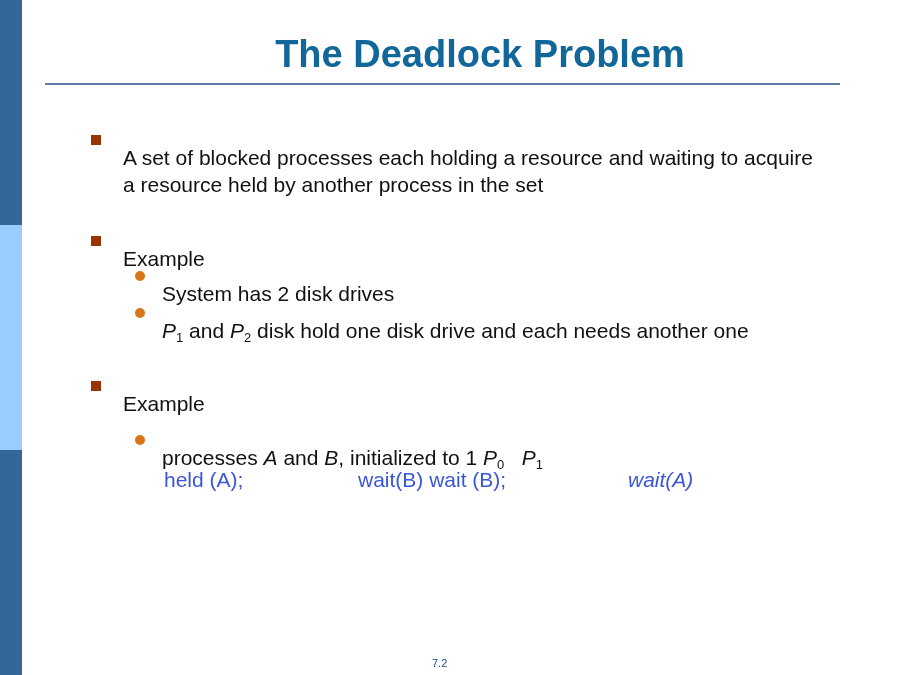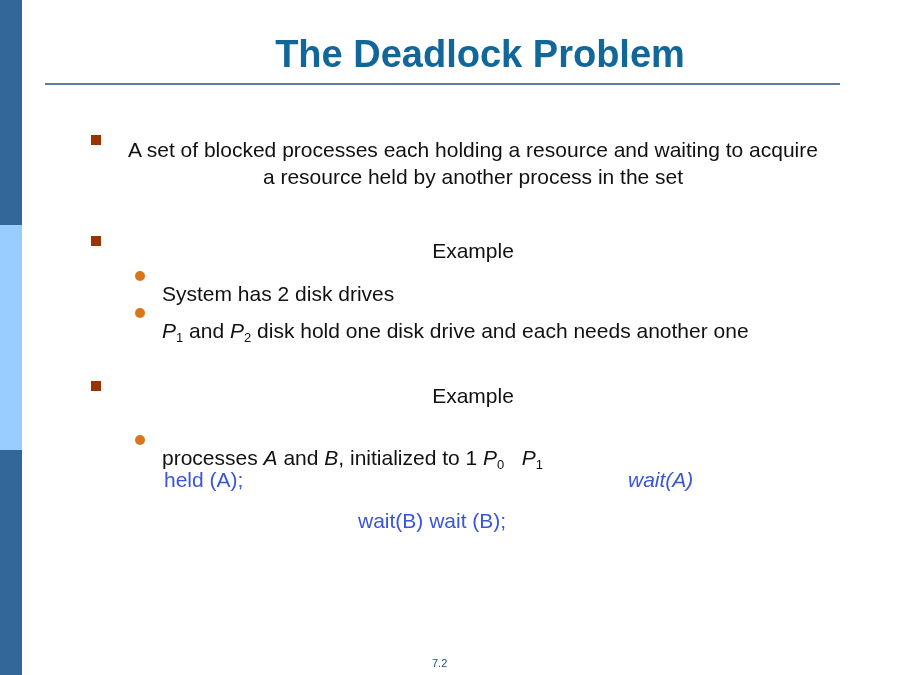--- a/index.html
+++ b/index.html
@@ -8,21 +8,21 @@
   .sidebar { position: absolute; left: 0; top: 0; width: 22px; height: 675px; }
   .sb-seg { position: absolute; left: 0; width: 22px; }
   .sb-top { top: 0; height: 225px; background: #336699; }
   .sb-mid { top: 225px; height: 225px; background: #99ccff; }
   .sb-bot { top: 450px; height: 225px; background: #336699; }
   .title { position: absolute; left: 0; width: 960px; top: 33px; text-align: center;
            font-size: 38px; font-weight: bold; color: #11669a; }
   .rule { position: absolute; left: 45px; top: 83px; width: 795px; height: 2px; background: #5a7fa3; }
   .l1 { position: absolute; left: 91px; font-size: 21px; }
   .sq { position: absolute; left: 0; top: 7px; width: 10px; height: 10px; background: #993300; }
-  .l1 .txt { position: absolute; left: 32px; top: 8px; width: 700px; line-height: 27px; text-align: center; }
+  .l1 .txt { position: absolute; left: 32px; top: 16px; width: 700px; line-height: 27px; }
   .l2 { position: absolute; left: 135px; font-size: 21px; }
   .dot { position: absolute; left: 0; top: 7px; width: 10px; height: 10px; border-radius: 50%; background: #d9761a; }
   .l2 .txt { position: absolute; left: 27px; top: 16px; white-space: nowrap; line-height: 27px; }
   i { font-style: italic; }
   sub { font-size: 13px; vertical-align: -4px; line-height: 0; }
   .code { position: absolute; font-size: 21px; color: #3a56d8; white-space: nowrap; }
   .pagenum { position: absolute; left: 432px; top: 657px; font-size: 11px; font-weight: normal; color: #1a4d80; }
 </style>
 </head>
 <body>
@@ -60,16 +60,16 @@
   <div class="sq"></div>
   <div class="txt">Example</div>
 </div>
 
 <div class="l2" style="top:428px;">
   <div class="dot"></div>
   <div class="txt"><span>processes </span><i>A</i><span> and </span><i>B</i><span>, initialized to 1  </span><i>P</i><sub>0</sub><span>&nbsp;&nbsp;&nbsp;</span><i>P</i><sub>1</sub></div>
 </div>
 
 <div class="code" style="left:164px; top:468px;">held (A);</div>
-<div class="code" style="left:358px; top:468px;margin-top:41px;">wait(B) wait (B);</div>
+<div class="code" style="left:358px; top:468px;">wait(B) wait (B);</div>
 <div class="code" style="left:628px; top:468px;font-style:italic;">wait(A)</div>
 
 <div class="pagenum">7.2</div>
 
 </body></html>

